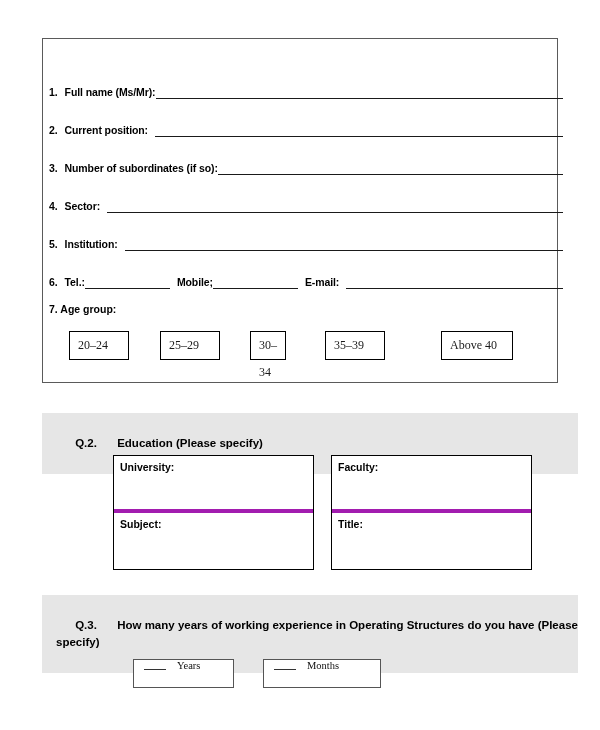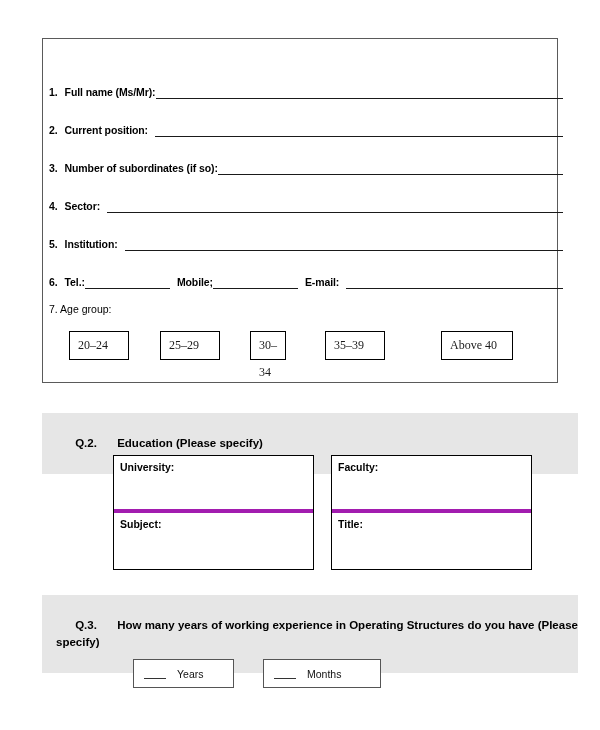--- a/index.html
+++ b/index.html
@@ -62,21 +62,21 @@
   .rule.grow { flex: 1 1 auto; }
 
   .gap-sm { display: inline-block; width: 7px; flex: 0 0 auto; }
 
   
   .age-title {
     position: absolute;
     left: 6px;
     top: 264px;
     font-size: 10.5px;
-    font-weight: normal;
+    font-weight: bold;
   }
   .age-boxes {
     position: absolute;
     left: 26px;
     top: 292px;
     width: 470px;
     height: 30px;
   }
   .age-box {
     position: absolute;
@@ -150,22 +150,22 @@
     height: 30px;
   }
   .ym-box {
     position: absolute;
     top: 0;
     height: 29px;
     border: 1px solid #555;
     box-sizing: border-box;
     background: #fff;
     display: flex;
-    align-items: center;
     white-space: nowrap;
+    font-family: Liberation Serif, serif;
   }
   .ym-box.first { left: 0; width: 101px; }
   .ym-box.second { left: 130px; width: 118px; }
   .ym-blank {
     display: inline-block;
     width: 22px;
     border-bottom: 1.4px solid #333;
     height: 9px;
     margin-left: 10px;
   }

